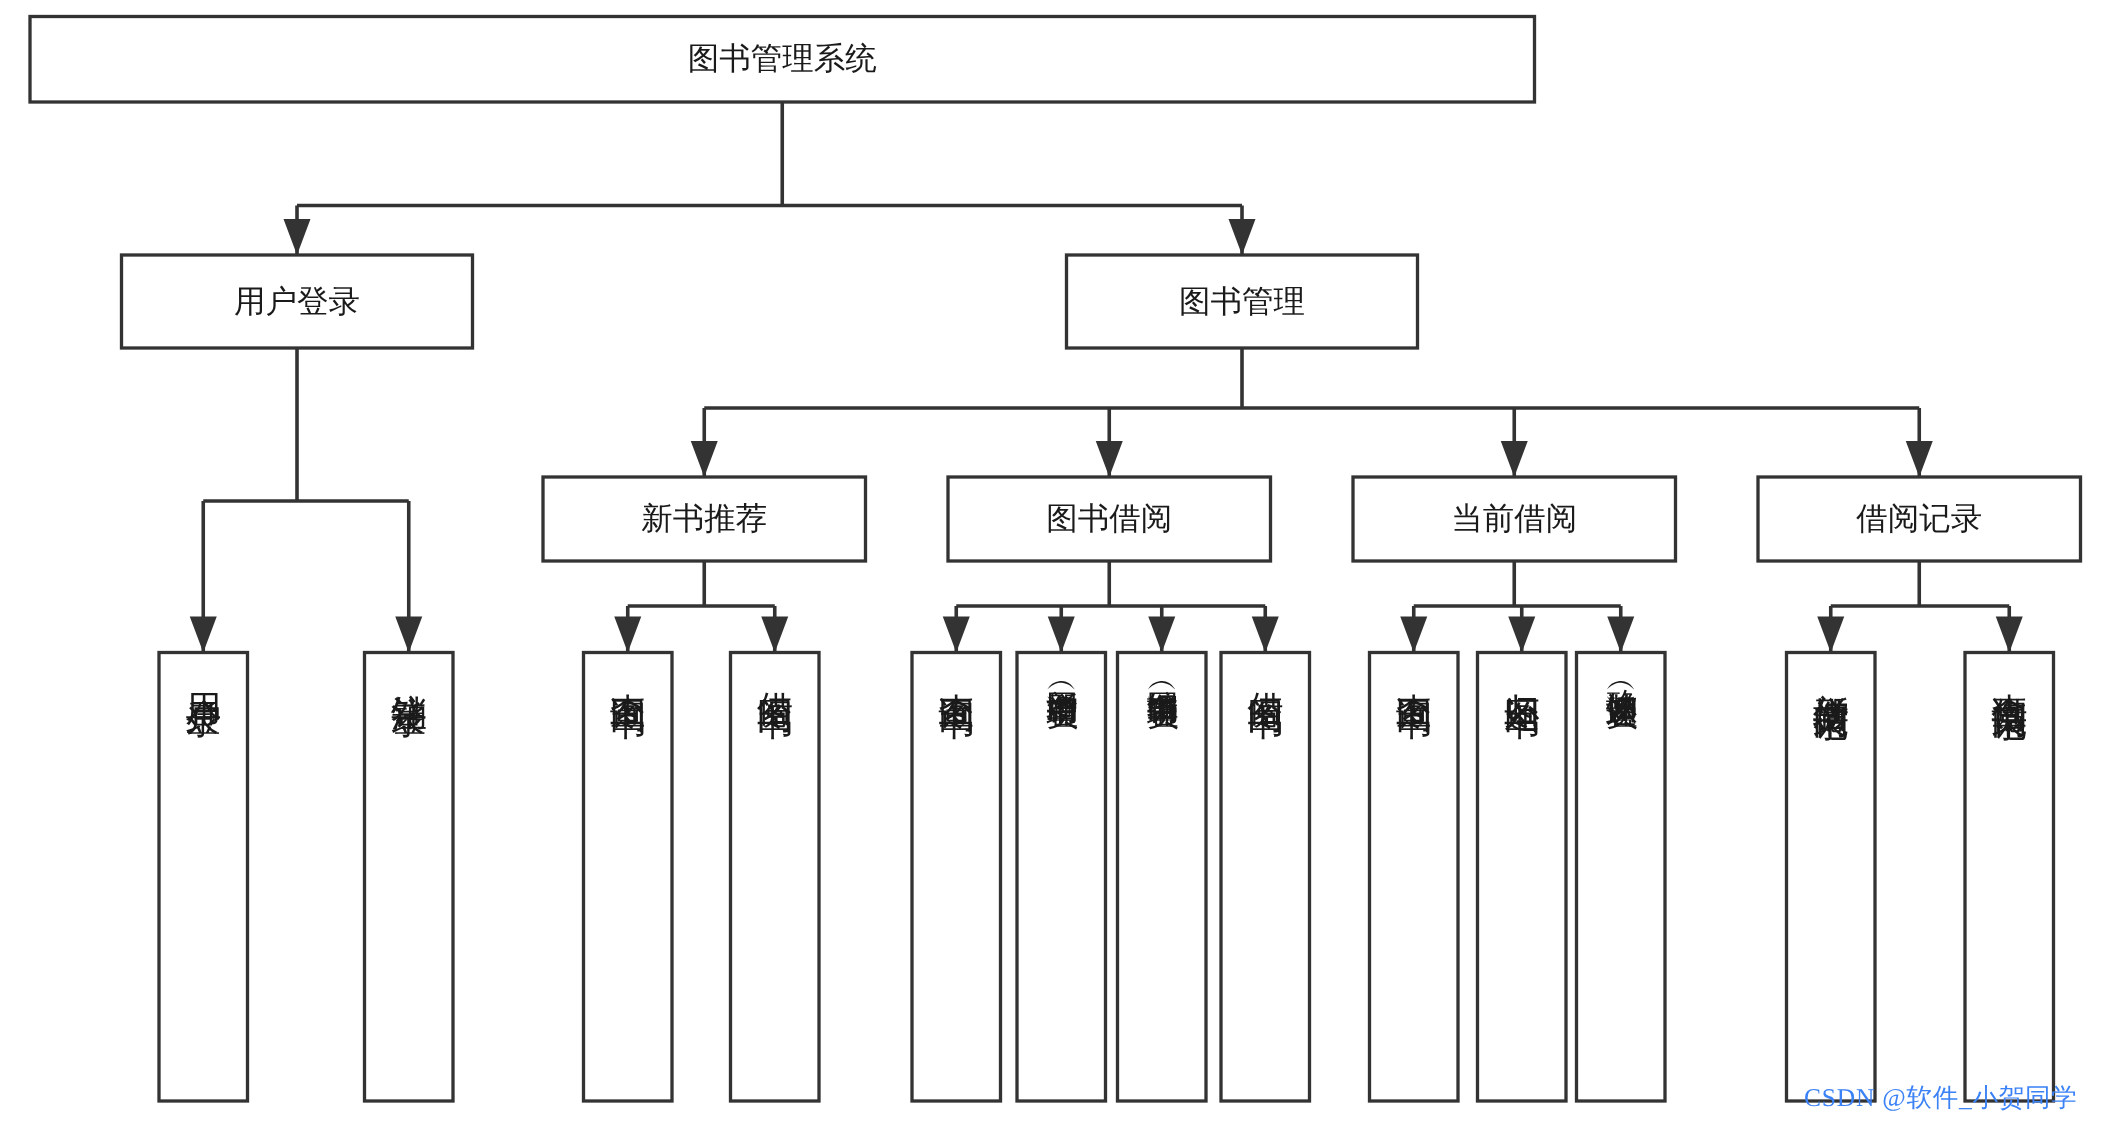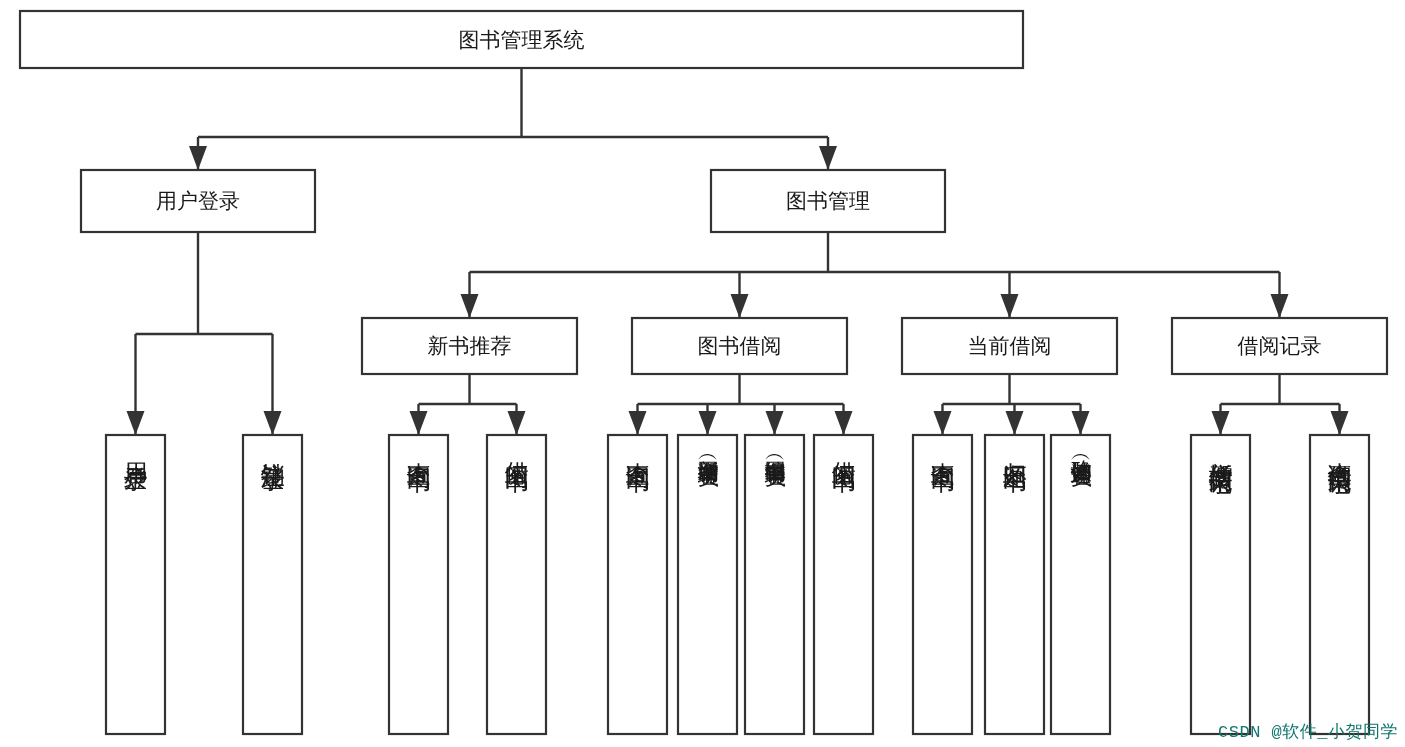--- a/index.html
+++ b/index.html
@@ -60,25 +60,25 @@
     text-orientation: upright;
     font-family: "DejaVu Sans", "Liberation Sans", sans-serif;
     font-size: 24px;
     line-height: 1.02;
     letter-spacing: 2.5px;
     color: #1a1a1a;
     white-space: nowrap;
   }
   .watermark {
     position: absolute;
-    right: 7px;
+    right: 20px;
     bottom: 4px;
-    font-family: Liberation Mono, monospace;
+    font-family: Liberation Serif, serif;
     font-size: 17px;
-    color: #0f766e;
+    color: #3b82f6;
     letter-spacing: 0.5px;
     white-space: nowrap;
   }
 </style>
 </head>
 <body>
 
 <div id="diagram-root">
 
   <svg id="tree-svg" viewBox="0 0 1405 747">

